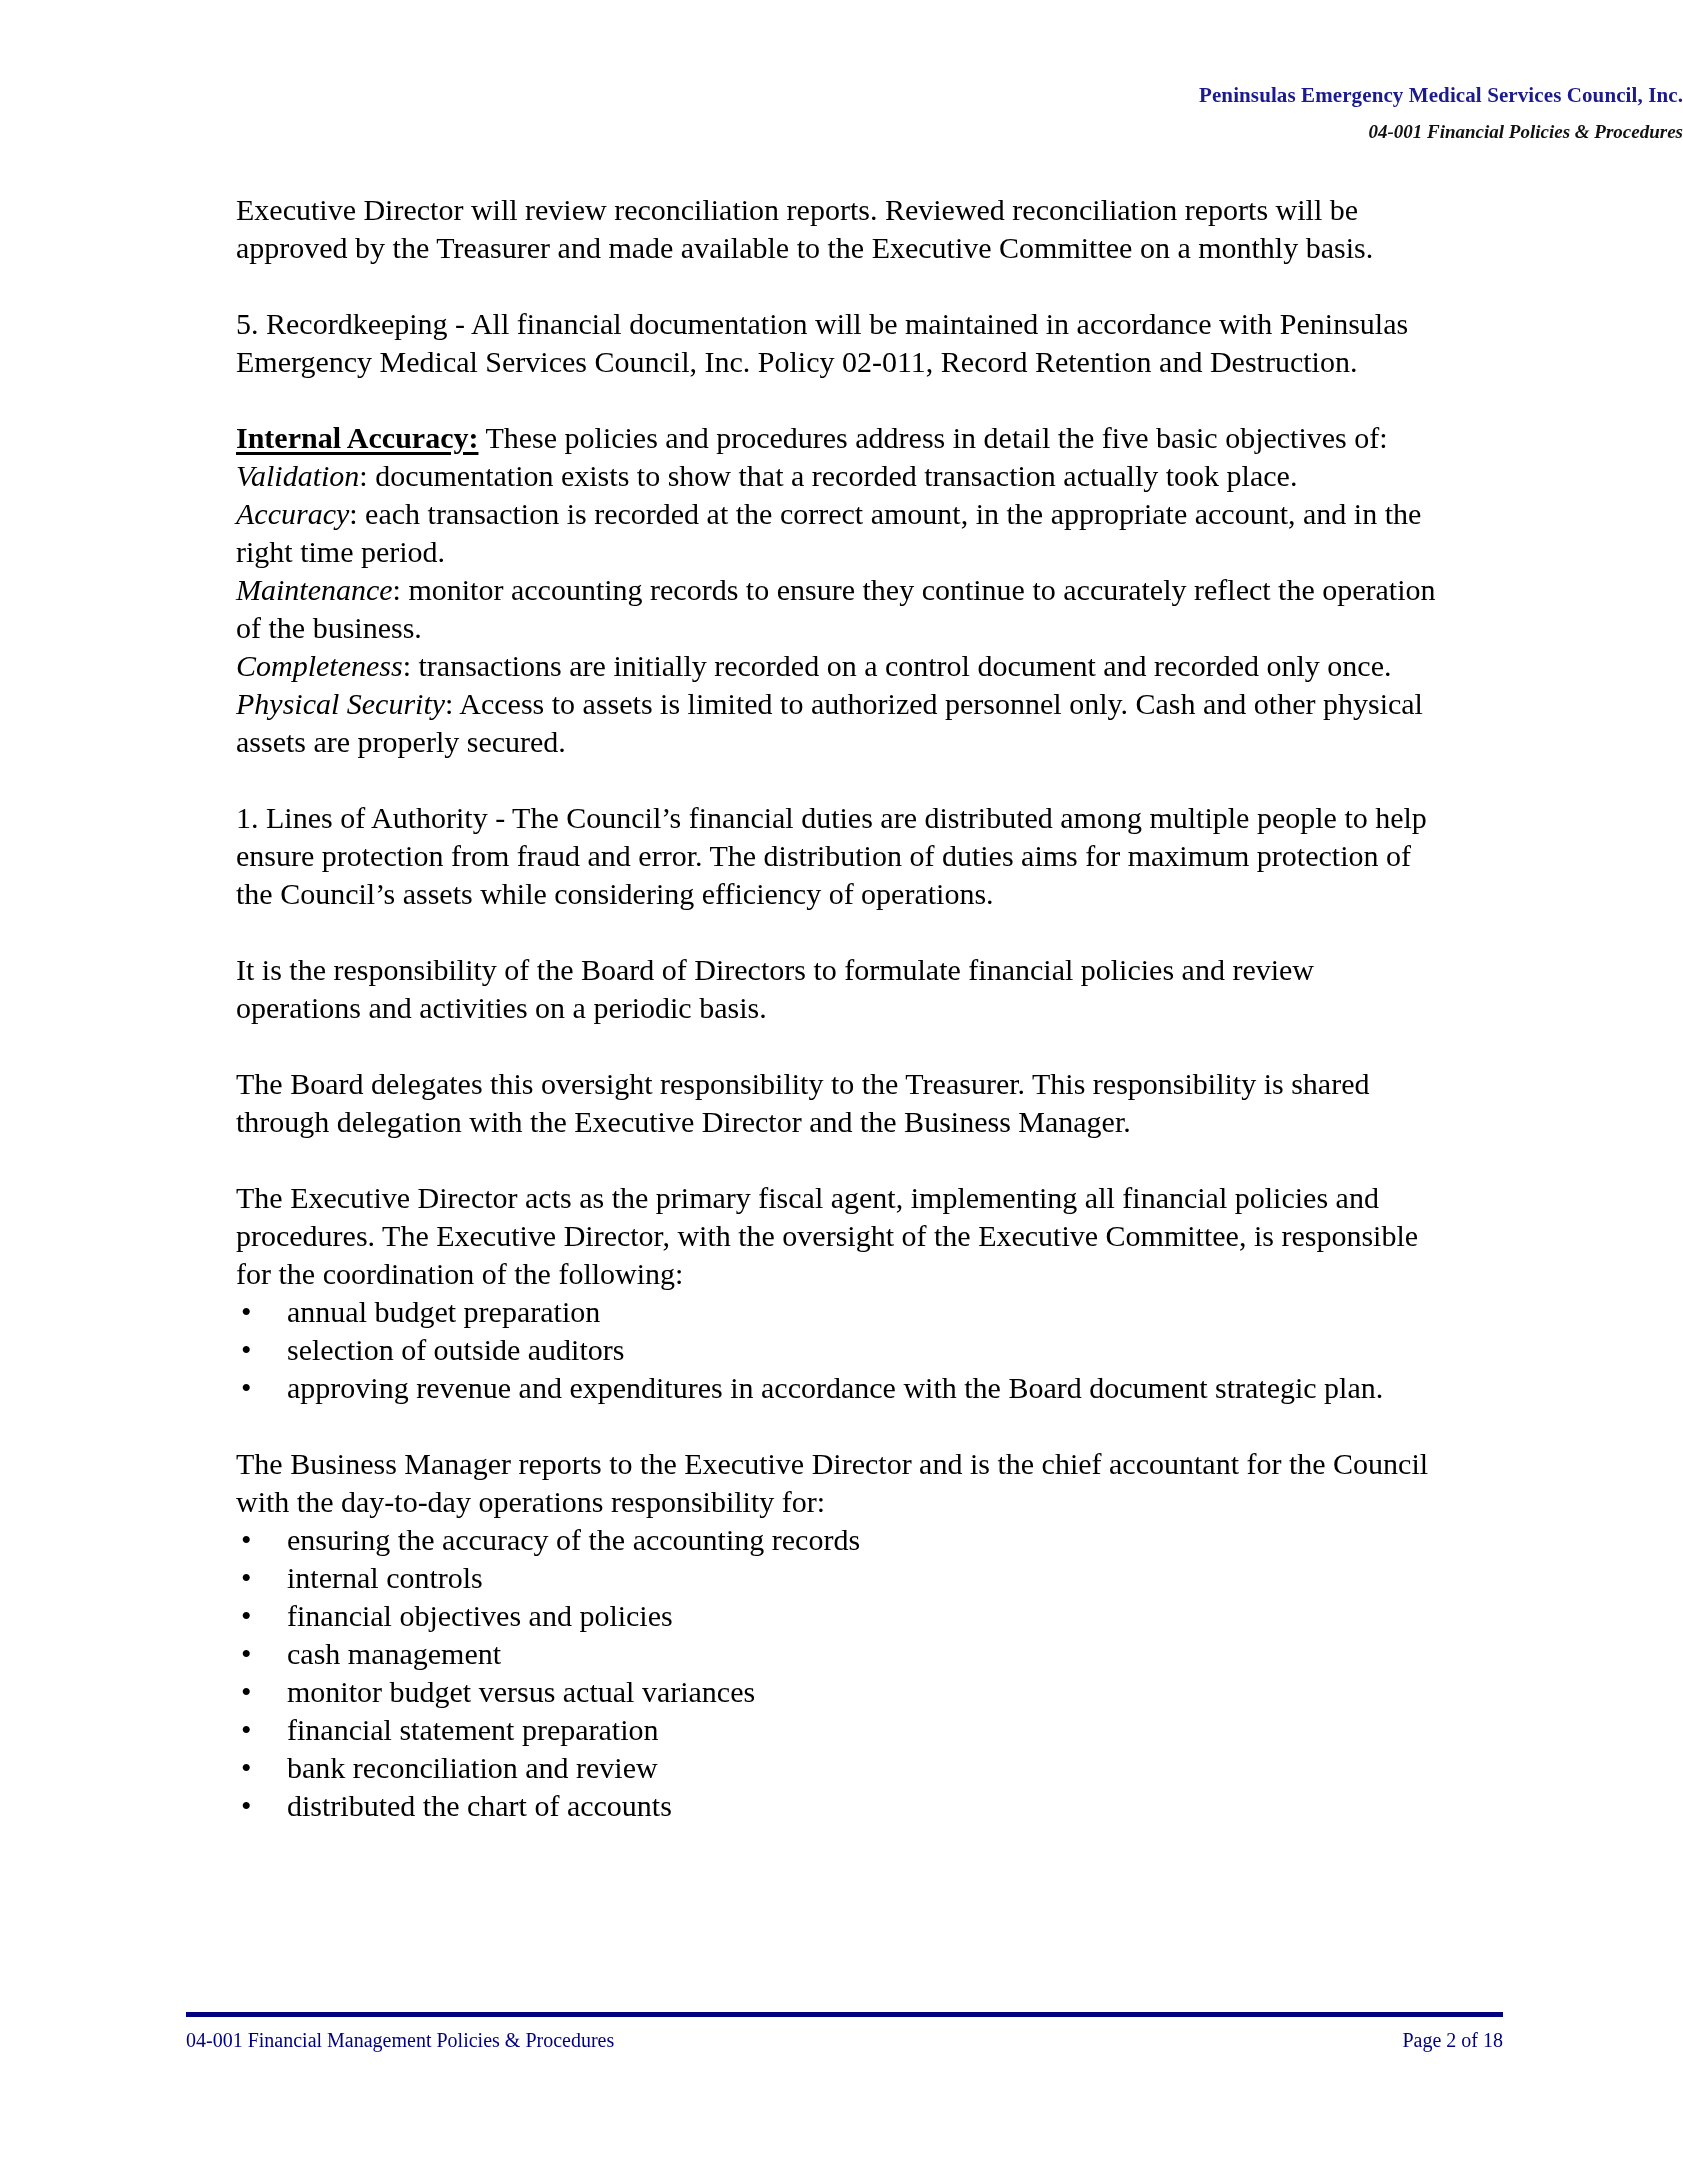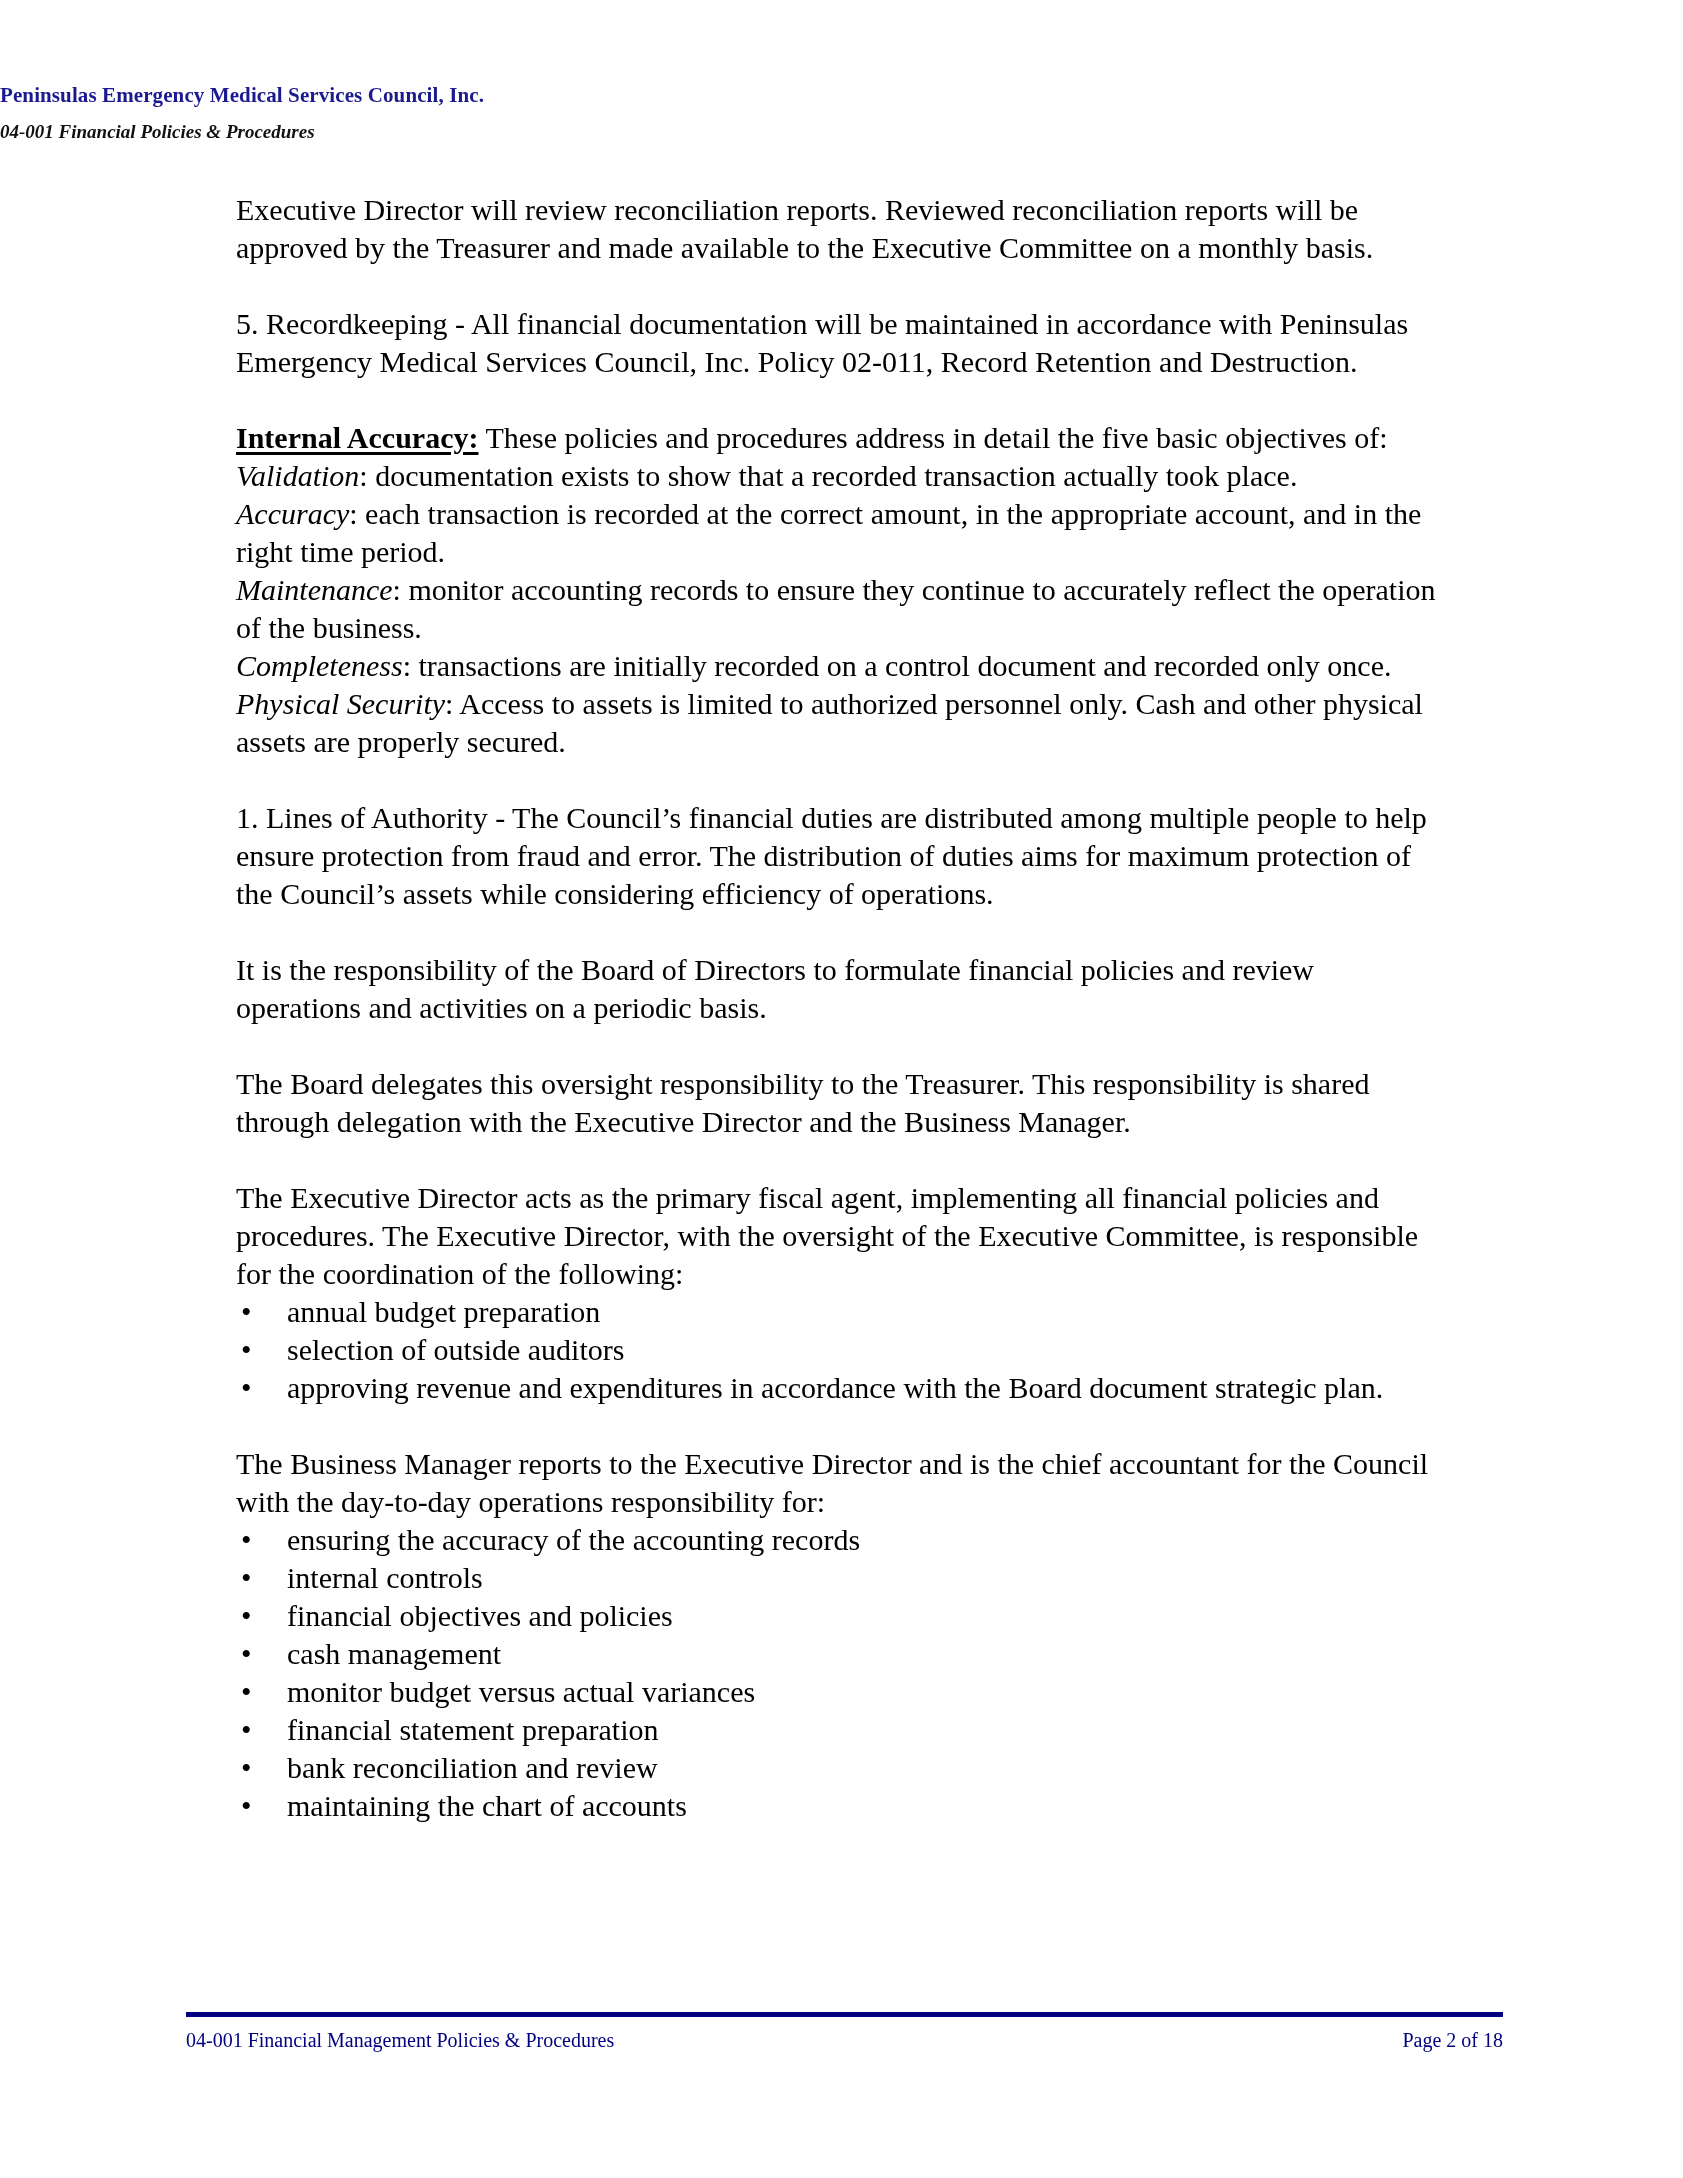--- a/index.html
+++ b/index.html
@@ -22,21 +22,21 @@
     box-sizing: border-box;
     background: #ffffff;
   }
 
   
   .header {
     position: absolute;
     top: 83px;
     left: 0;
     width: 1683px;
-    text-align: left;
+    text-align: right;
   }
   .header-title {
     font-family: "Liberation Serif", "DejaVu Serif", serif;
     font-weight: bold;
     font-size: 21px;
     letter-spacing: 0.1px;
     color: #1b1b8f;
     line-height: 1.18;
   }
   .header-subtitle {
@@ -177,21 +177,21 @@
     <p class="para">The Business Manager reports to the Executive Director and is the chief accountant for the Council with the day-to-day operations responsibility for:</p>
 
     <ul class="bullets">
       <li><span class="bullet-dot">•</span><span>ensuring the accuracy of the accounting records</span></li>
       <li><span class="bullet-dot">•</span><span>internal controls</span></li>
       <li><span class="bullet-dot">•</span><span>financial objectives and policies</span></li>
       <li><span class="bullet-dot">•</span><span>cash management</span></li>
       <li><span class="bullet-dot">•</span><span>monitor budget versus actual variances</span></li>
       <li><span class="bullet-dot">•</span><span>financial statement preparation</span></li>
       <li><span class="bullet-dot">•</span><span>bank reconciliation and review</span></li>
-      <li><span class="bullet-dot">•</span><span>maintaining the chart of accounts</span></li>
+      <li><span class="bullet-dot">•</span><span>distributed the chart of accounts</span></li>
     </ul>
 
   </div>
 
   <div class="footer">
     <div class="footer-rule"></div>
     <div class="footer-row">
       <span>04-001 Financial Management Policies &amp; Procedures</span>
       <span>Page 2 of 18</span>
     </div>

